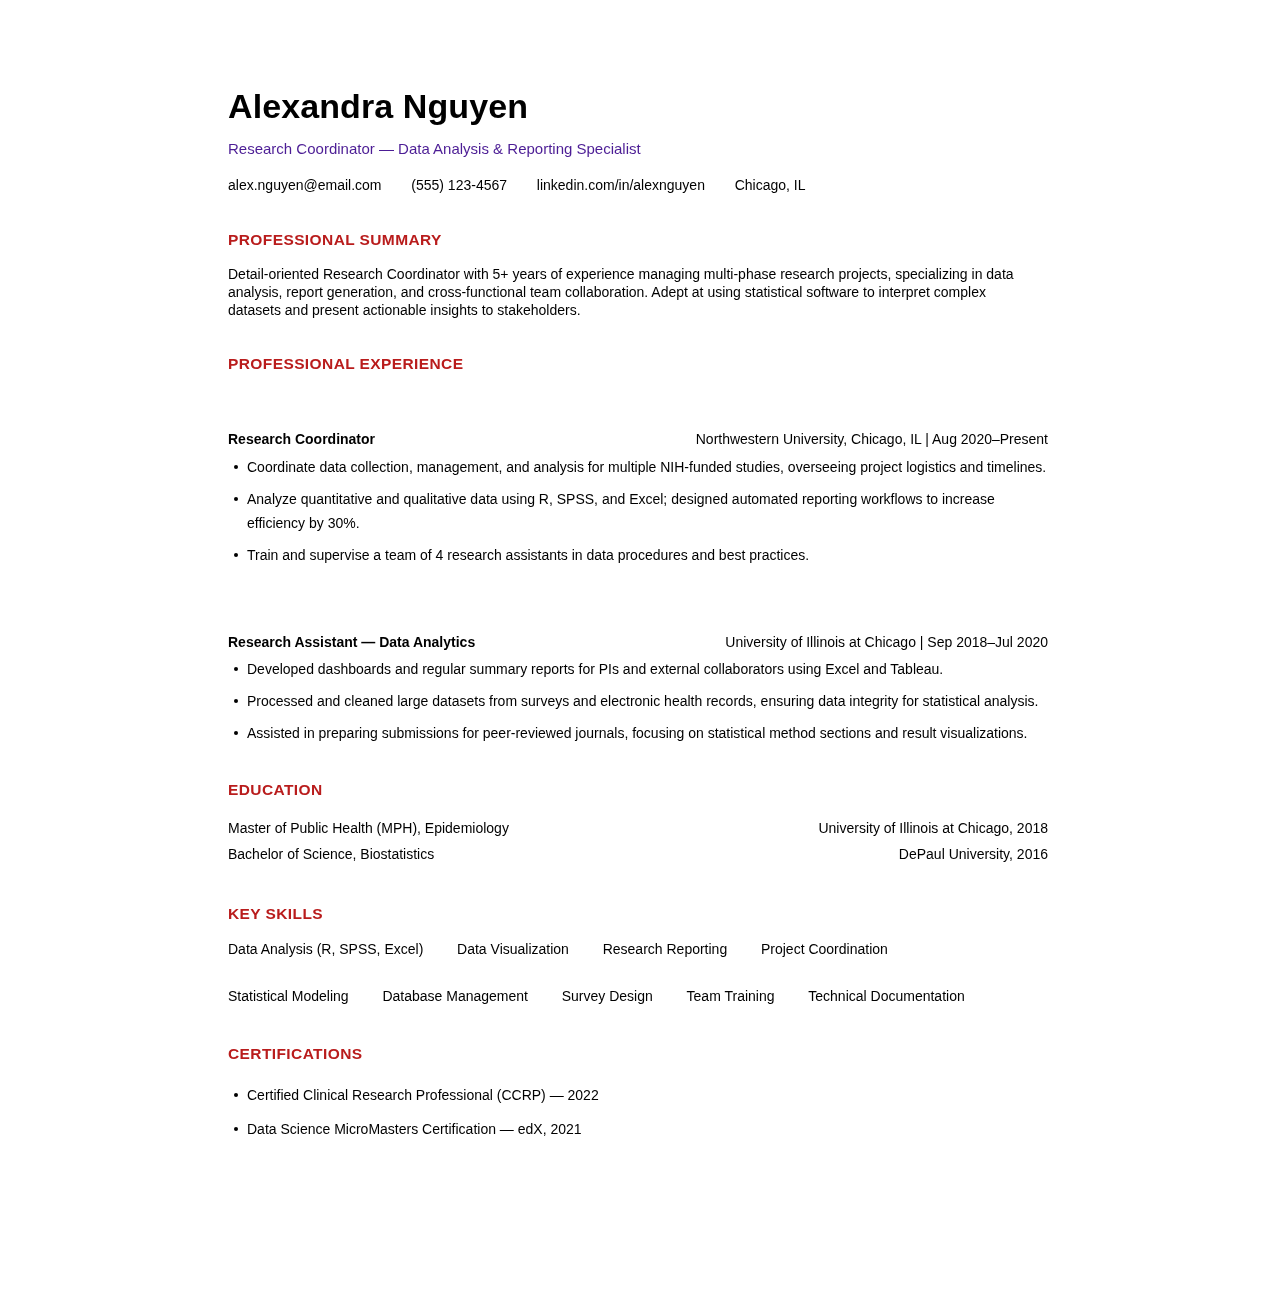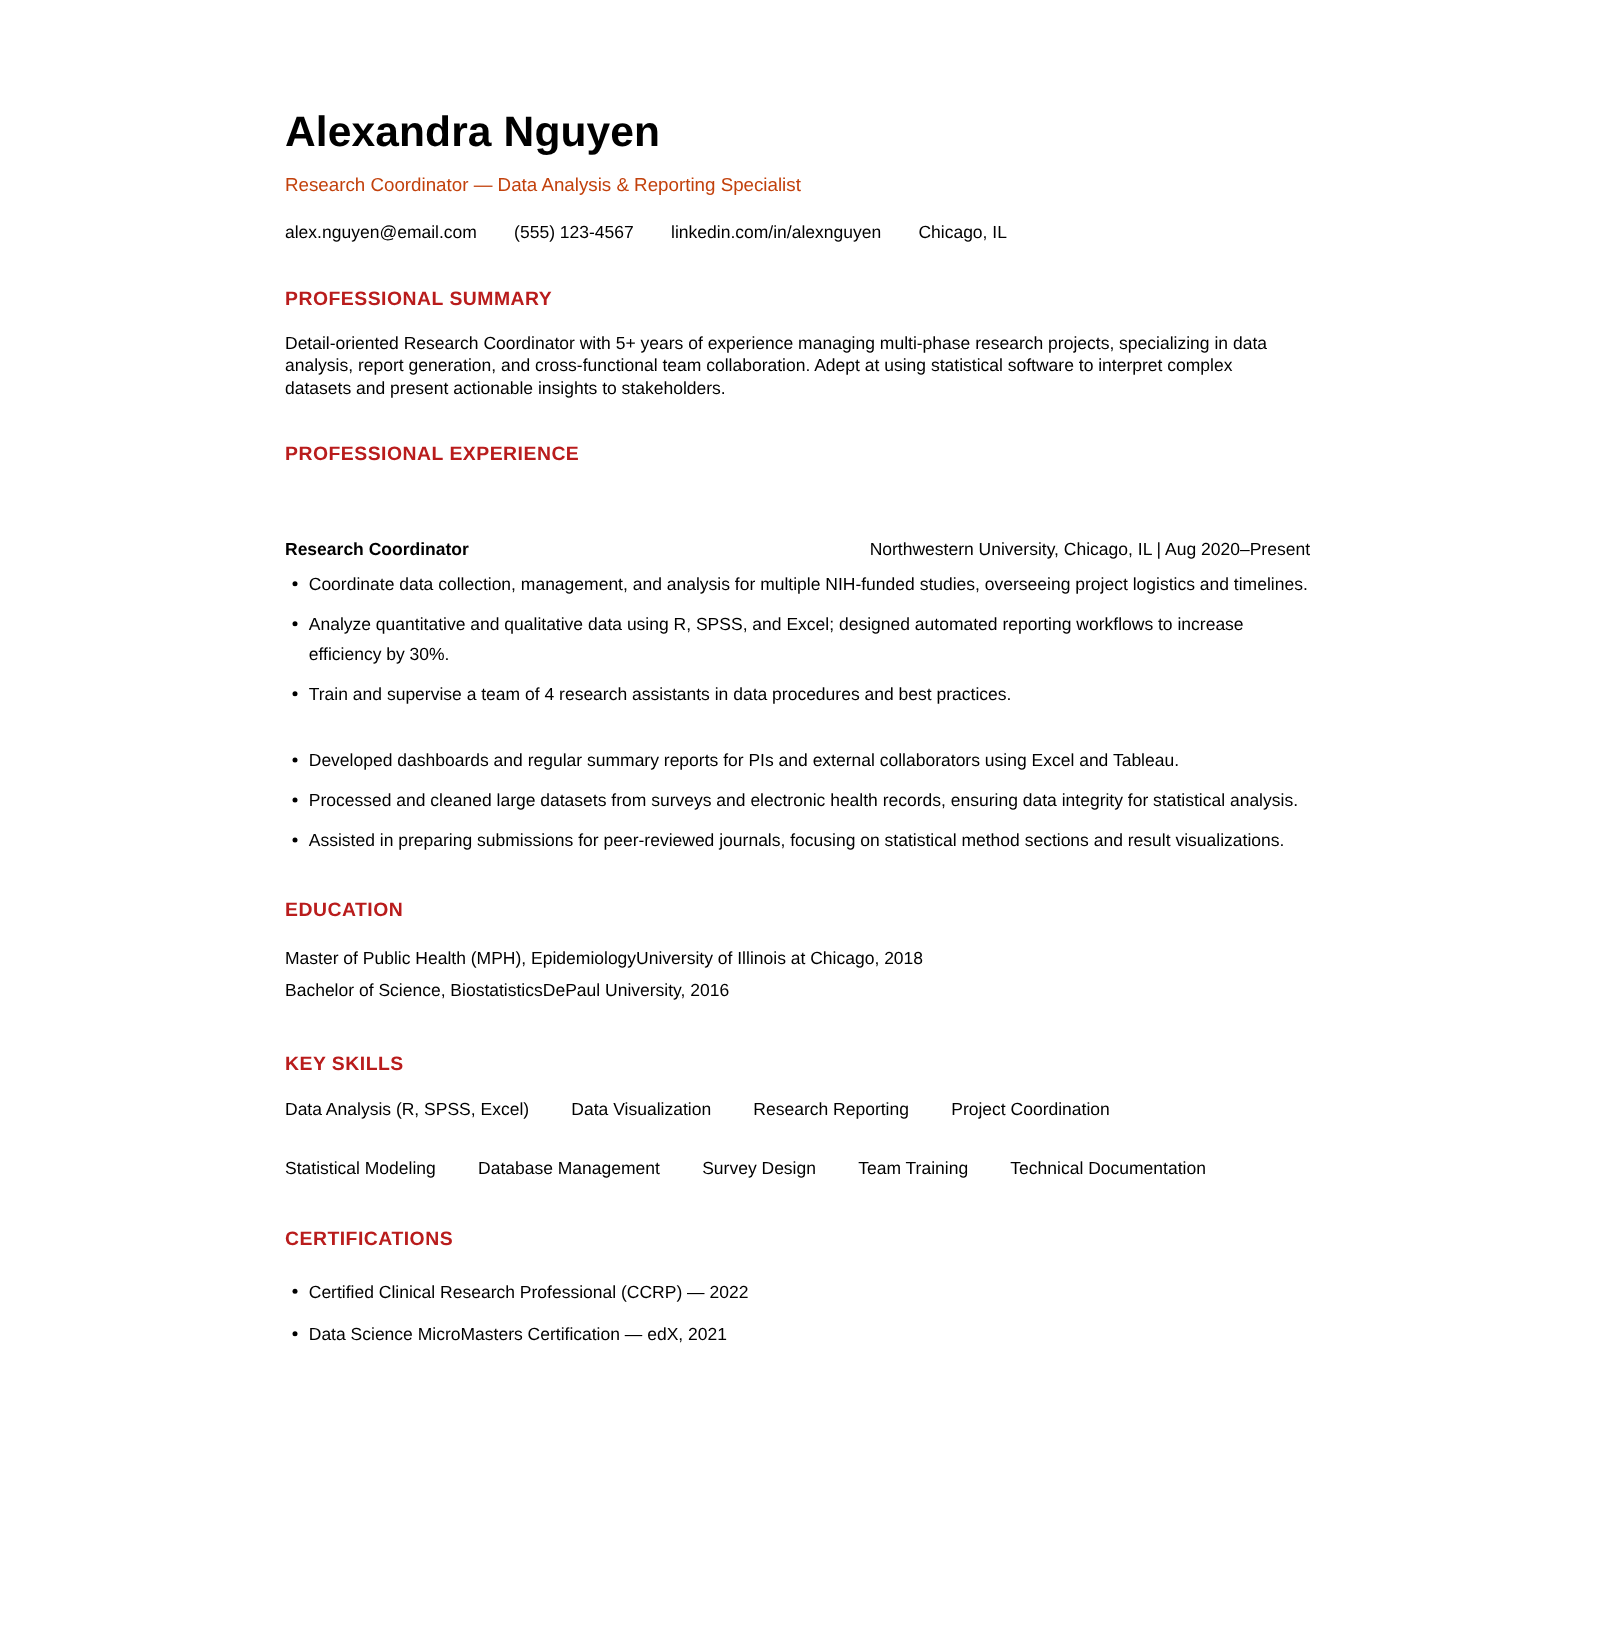--- a/index.html
+++ b/index.html
@@ -37,21 +37,21 @@
     margin: 0;
     padding-top: 88px;
     color: #000;
   }
   .headline {
     font-size: 15px;
     font-weight: normal;
     line-height: 1.2;
     margin: 0;
     padding-top: 15px;
-    color: #c2410c;
+    color: #4c1d95;
   }
   .contact {
     padding-top: 19px;
     font-size: 14px;
     line-height: 1.2;
     white-space: nowrap;
   }
   .contact .ci { display: inline-block; }
   .contact .gap { display: inline-block; width: 22px; }
 
@@ -123,20 +123,21 @@
     width: 4px;
     height: 4px;
     border-radius: 50%;
     background: #000;
   }
 
   
   .edu-list { padding-top: 15px; }
   .edu-row {
     display: flex;
+    justify-content: space-between;
     align-items: baseline;
     width: 820px;
     font-size: 14px;
     line-height: 26px;
   }
   .edu-school { text-align: right; white-space: nowrap; }
 
   
   .skills-rows { padding-top: 16px; }
   .skill-row {
@@ -187,20 +188,24 @@
           <span class="job-meta">Northwestern University, Chicago, IL | Aug 2020–Present</span>
         </div>
         <ul class="bullets">
           <li>Coordinate data collection, management, and analysis for multiple NIH-funded studies, overseeing project logistics and timelines.</li>
           <li>Analyze quantitative and qualitative data using R, SPSS, and Excel; designed automated reporting workflows to increase efficiency by 30%.</li>
           <li>Train and supervise a team of 4 research assistants in data procedures and best practices.</li>
         </ul>
       </div>
 
       <div class="job">
+        <div class="job-head">
+          <span class="job-title">Research Assistant — Data Analytics</span>
+          <span class="job-meta">University of Illinois at Chicago | Sep 2018–Jul 2020</span>
+        </div>
         <ul class="bullets">
           <li>Developed dashboards and regular summary reports for PIs and external collaborators using Excel and Tableau.</li>
           <li>Processed and cleaned large datasets from surveys and electronic health records, ensuring data integrity for statistical analysis.</li>
           <li>Assisted in preparing submissions for peer-reviewed journals, focusing on statistical method sections and result visualizations.</li>
         </ul>
       </div>
     </div>
 
     <div class="section sec-education">
       <div class="sec-title">EDUCATION</div>

